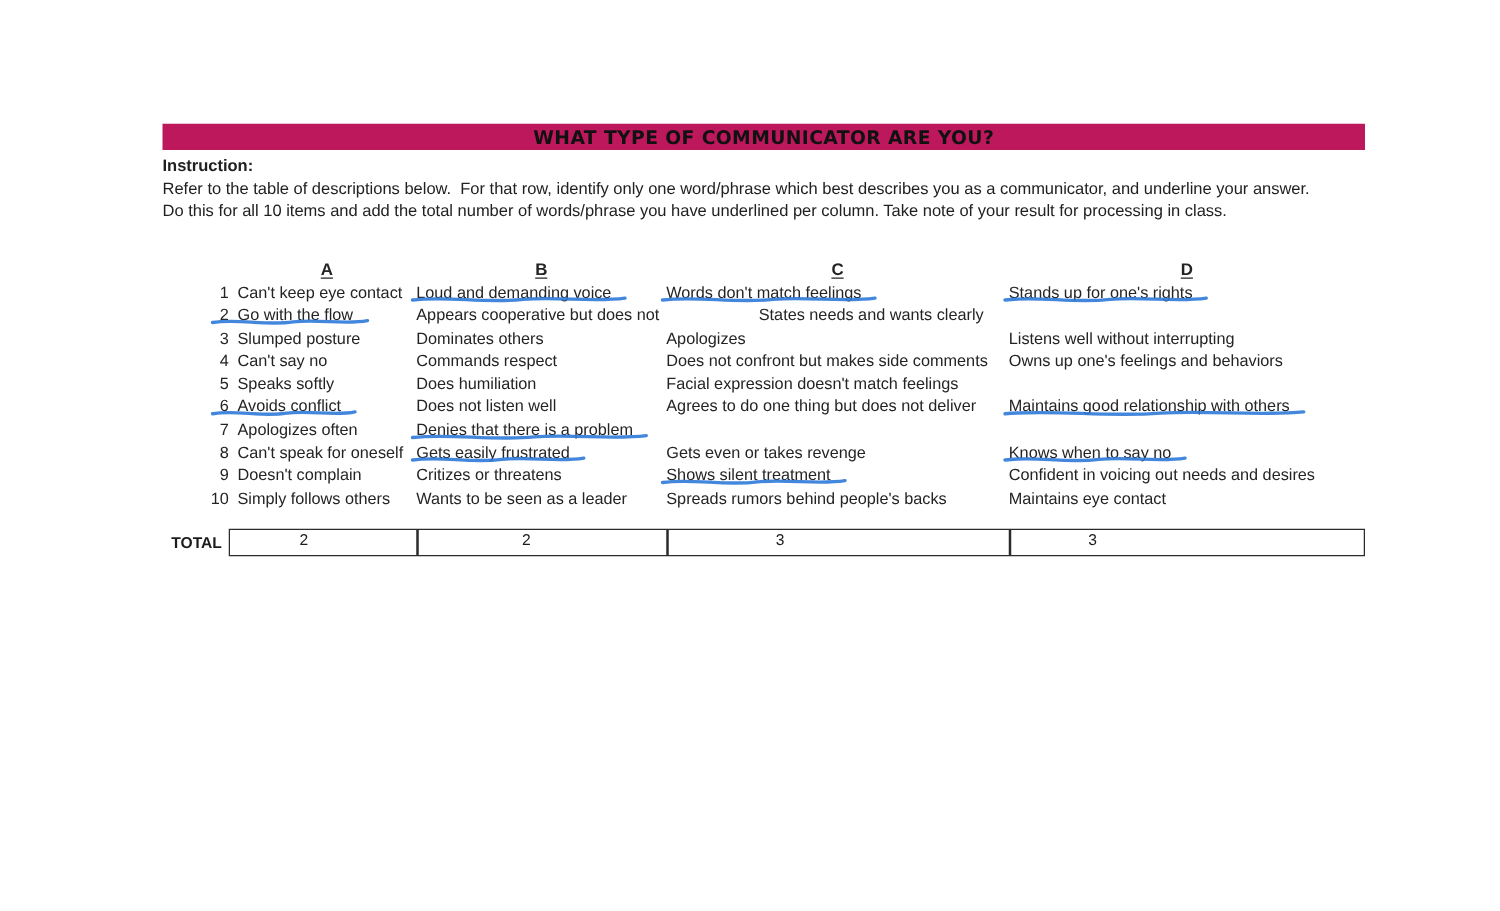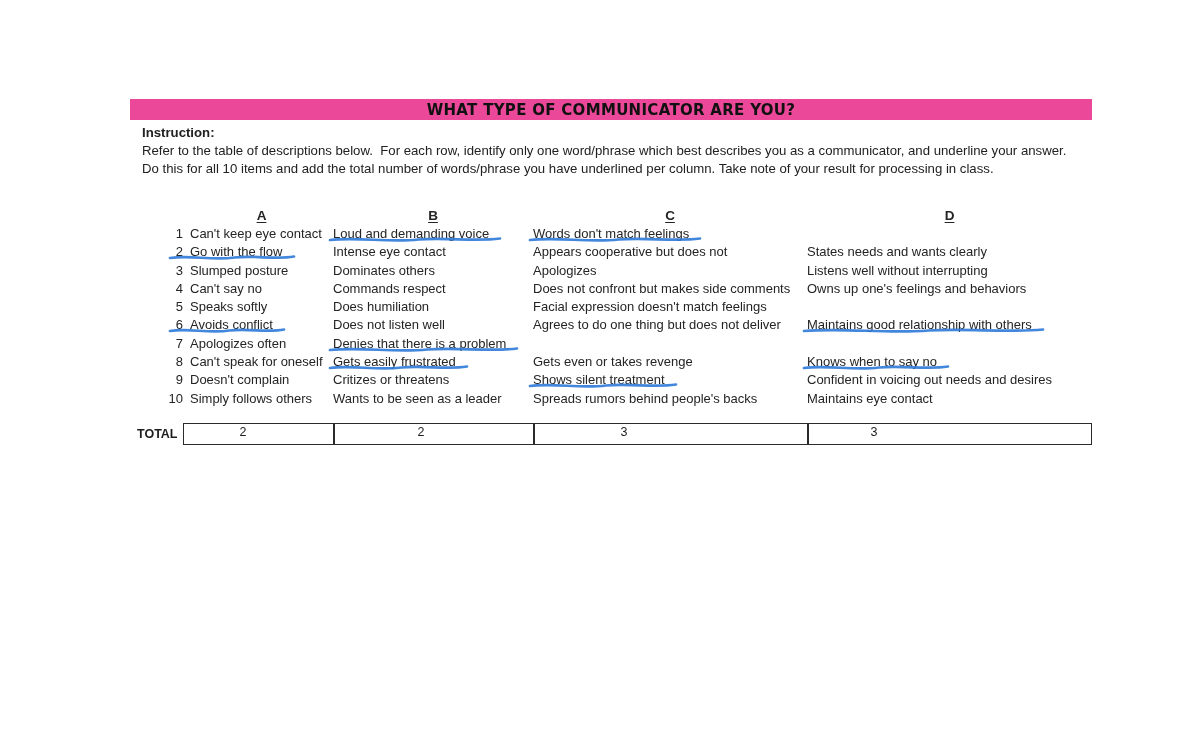--- a/index.html
+++ b/index.html
@@ -4,28 +4,28 @@
 <style>
   html,body{margin:0;padding:0;}
   body{
     width:1200px;height:729px;background:#ffffff;overflow:hidden;
     font-family:"Liberation Sans",sans-serif;color:#262626;
     position:relative;
   }
   .doc{position:absolute;left:130px;top:99px;width:962px;}
 
   .title-bar{
-    background:#ec4899;height:21px;display:flex;align-items:center;justify-content:center;
+    background:#be185d;height:21px;display:flex;align-items:center;justify-content:center;
   }
   .title-bar .title{
     font-family:"DejaVu Sans",sans-serif;font-weight:bold;font-size:15px;color:#111111;
     letter-spacing:0.3px;
   }
 
-  .instructions{margin-top:4px;font-size:13.2px;line-height:18px;color:#212121;margin-left:12px;}
+  .instructions{margin-top:4px;font-size:13.2px;line-height:18px;color:#212121;}
   .instructions .instr-label{font-weight:bold;}
   .instructions .line{white-space:pre;}
 
   .grid{margin-top:29px;font-size:13px;color:#242424;}
   .trow{display:flex;height:18.3px;line-height:18.3px;align-items:baseline;}
   .num{flex:0 0 53px;text-align:right;color:#242424;}
   .ca{flex:0 0 150px;padding-left:7px;box-sizing:border-box;}
   .cb{flex:0 0 200px;}
   .cc{flex:0 0 274px;}
   .cd{flex:0 0 285px;}
@@ -52,21 +52,21 @@
 <body>
 
 <div class="doc">
 
   <div class="title-bar">
     <span class="title">WHAT TYPE OF COMMUNICATOR ARE YOU?</span>
   </div>
 
   <div class="instructions">
     <div class="instr-label">Instruction:</div>
-    <div class="line">Refer to the table of descriptions below.  For each row, identify only one word/phrase which best describes you as a communicator, and underline your answer.</div>
+    <div class="line">Refer to the table of descriptions below.  For that row, identify only one word/phrase which best describes you as a communicator, and underline your answer.</div>
     <div class="line">Do this for all 10 items and add the total number of words/phrase you have underlined per column. Take note of your result for processing in class.</div>
   </div>
 
   <div class="grid">
 
     <div class="thead">
       <span class="num"></span>
       <span class="cell ca hl"><span>A</span></span>
       <span class="cell cb hl"><span>B</span></span>
       <span class="cell cc hl"><span>C</span></span>
@@ -75,28 +75,30 @@
 
     <div class="trow">
       <span class="num">1</span>
       <span class="cell ca"><i class="t">Can't keep eye contact</i></span>
       <span class="cell cb"><i class="t">Loud and demanding voice<svg width="174" height="10" viewBox="0 0 174 10" class="mark" style="left: -5px;">
               <path d="M2 5 C 31.32 1.5, 59.160000000000004 8, 90.48 4.5 C 118.32000000000001 2, 146.16 7, 172 3.5" fill="none" stroke="#2f7ad9" stroke-width="2.7" stroke-linecap="round" opacity="0.9"></path>
             </svg></i></span>
       <span class="cell cc"><i class="t">Words don't match feelings<svg width="174" height="10" viewBox="0 0 174 10" class="mark" style="left: -5px;">
               <path d="M2 5 C 31.32 1.5, 59.160000000000004 8, 90.48 4.5 C 118.32000000000001 2, 146.16 7, 172 3.5" fill="none" stroke="#2f7ad9" stroke-width="2.7" stroke-linecap="round" opacity="0.9"></path>
             </svg></i></span>
+      <span class="cell cd"><i class="t">Stands up for one's rights<svg width="165" height="10" viewBox="0 0 165 10" class="mark" style="left: -5px;">
+              <path d="M2 5 C 29.7 1.5, 56.1 8, 85.8 4.5 C 112.2 2, 138.6 7, 163 3.5" fill="none" stroke="#2f7ad9" stroke-width="2.7" stroke-linecap="round" opacity="0.9"></path>
+            </svg></i></span>
     </div>
 
     <div class="trow">
       <span class="num">2</span>
       <span class="cell ca"><i class="t">Go with the flow<svg width="128" height="10" viewBox="0 0 128 10" class="mark" style="left: -22px;">
               <path d="M2 5 C 23.04 1.5, 43.52 8, 66.56 4.5 C 87.04 2, 107.52 7, 126 3.5" fill="none" stroke="#2f7ad9" stroke-width="2.7" stroke-linecap="round" opacity="0.9"></path>
             </svg></i></span>
-      <span class="cell cb"><i class="t">Intense eye contact</i></span>
       <span class="cell cc"><i class="t">Appears cooperative but does not</i></span>
       <span class="cell cd"><i class="t">States needs and wants clearly</i></span>
     </div>
 
     <div class="trow">
       <span class="num">3</span>
       <span class="cell ca"><i class="t">Slumped posture</i></span>
       <span class="cell cb"><i class="t">Dominates others</i></span>
       <span class="cell cc"><i class="t">Apologizes</i></span>
       <span class="cell cd"><i class="t">Listens well without interrupting</i></span>

